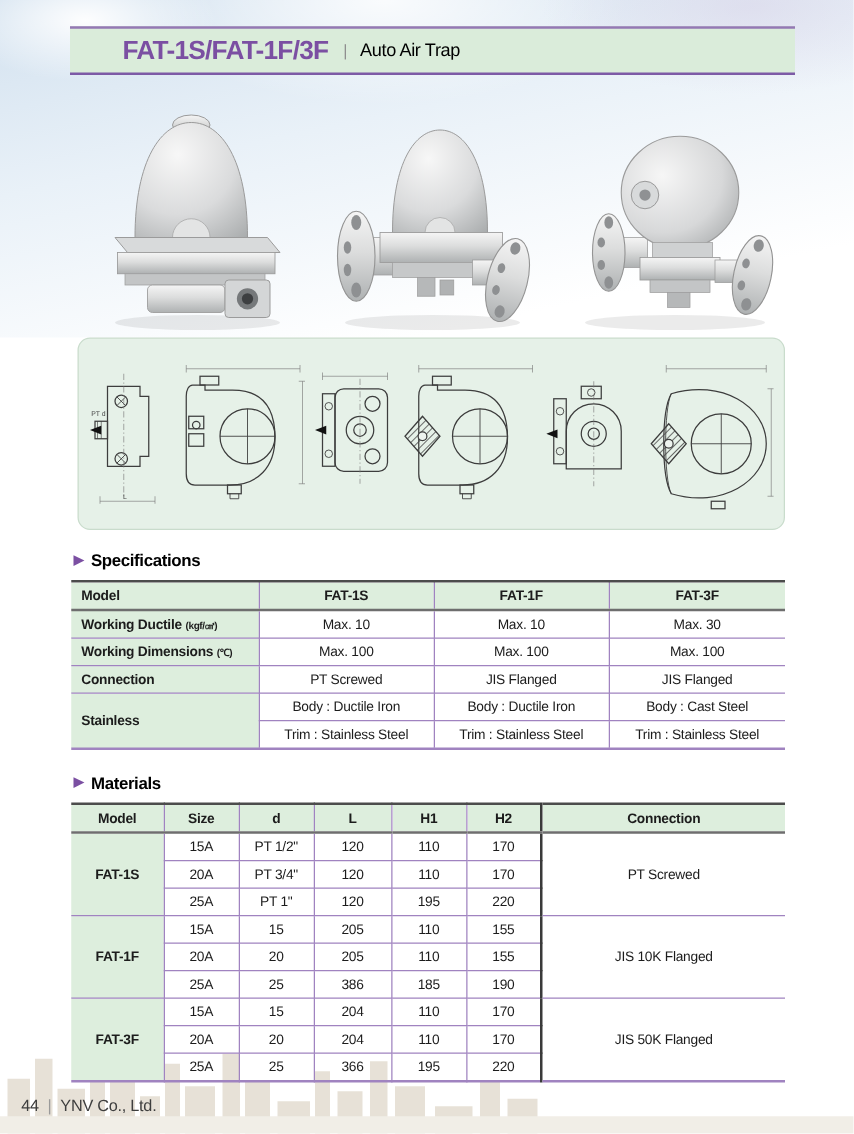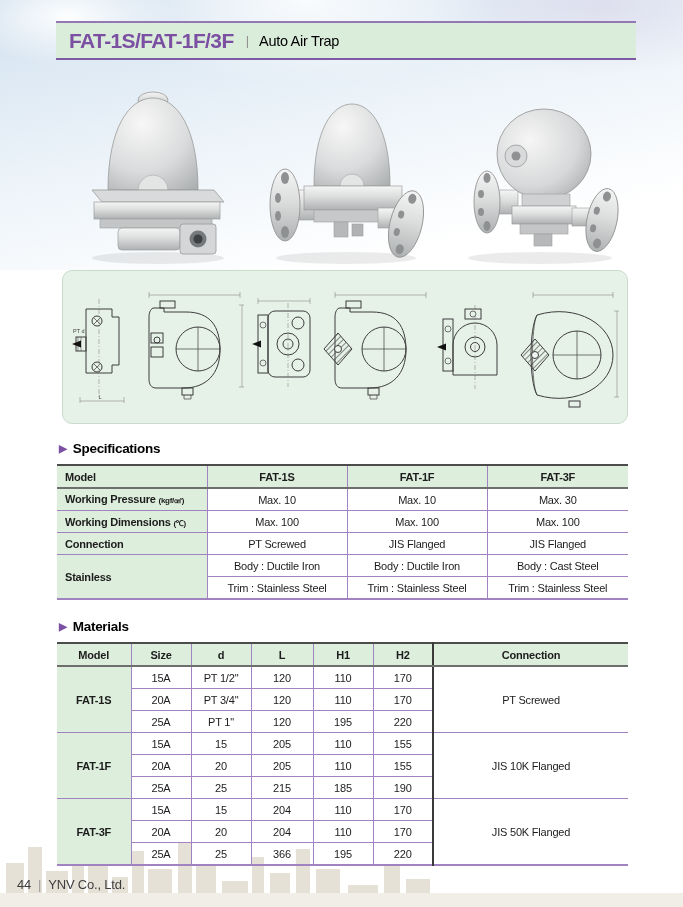--- a/index.html
+++ b/index.html
@@ -17,21 +17,21 @@
       radial-gradient(300px 130px at 45% 0%, rgba(255,255,255,.85), rgba(255,255,255,0) 65%),
       linear-gradient(168deg,#d2e1ef 0%,#e9f1f8 38%,#ffffff 82%);
   }
   .skyline{position:absolute;left:0;bottom:0;width:683px;height:78px;pointer-events:none;opacity:.5;}
   
   .title-band{
     position:absolute;left:56px;top:21px;width:580px;height:39px;box-sizing:border-box;
     background:#daecda;border-top:2px solid #9478b4;border-bottom:2px solid #7d5aa6;
     display:flex;align-items:center;padding-left:13px;
   }
-  .model-title{font-size:21px;font-weight:bold;color:#7b4fa2;letter-spacing:-0.6px;}
+  .model-title{font-size:21px;font-weight:bold;color:#7b4fa2;letter-spacing:-0.6px;margin-left:29px;}
   .title-divider{color:#8f8f8f;margin:0 10px 0 12px;font-size:13px;font-weight:normal;}
   .subtitle{font-size:14.5px;color:#000000;letter-spacing:-0.3px;}
   
   .photos{
     position:absolute;left:62px;top:80px;width:566px;height:186px;
     display:flex;justify-content:space-between;align-items:flex-end;
   }
   
   .drawing-panel{
     position:absolute;left:62px;top:270px;width:566px;height:154px;box-sizing:border-box;
@@ -275,21 +275,21 @@
       <tr>
         <th class="lbl">Model</th>
         <th>FAT-1S</th>
         <th>FAT-1F</th>
         <th>FAT-3F</th>
       </tr>
     </thead>
     <tbody>
       <tr>
         <td class="lbl">
-          <span>Working Pressure</span>
+          <span>Working Ductile</span>
           <span class="unit">(kgf/㎠)</span>
         </td>
         <td>Max. 10</td>
         <td>Max. 10</td>
         <td>Max. 30</td>
       </tr>
       <tr>
         <td class="lbl">
           <span>Working Dimensions</span>
           <span class="unit">(℃)</span>
@@ -381,21 +381,21 @@
       <tr>
         <td>20A</td>
         <td>20</td>
         <td>205</td>
         <td>110</td>
         <td>155</td>
       </tr>
       <tr>
         <td>25A</td>
         <td>25</td>
-        <td>215</td>
+        <td>386</td>
         <td>185</td>
         <td>190</td>
       </tr>
       <tr class="group-start">
         <td class="model-col" rowspan="3">FAT-3F</td>
         <td>15A</td>
         <td>15</td>
         <td>204</td>
         <td>110</td>
         <td>170</td>

